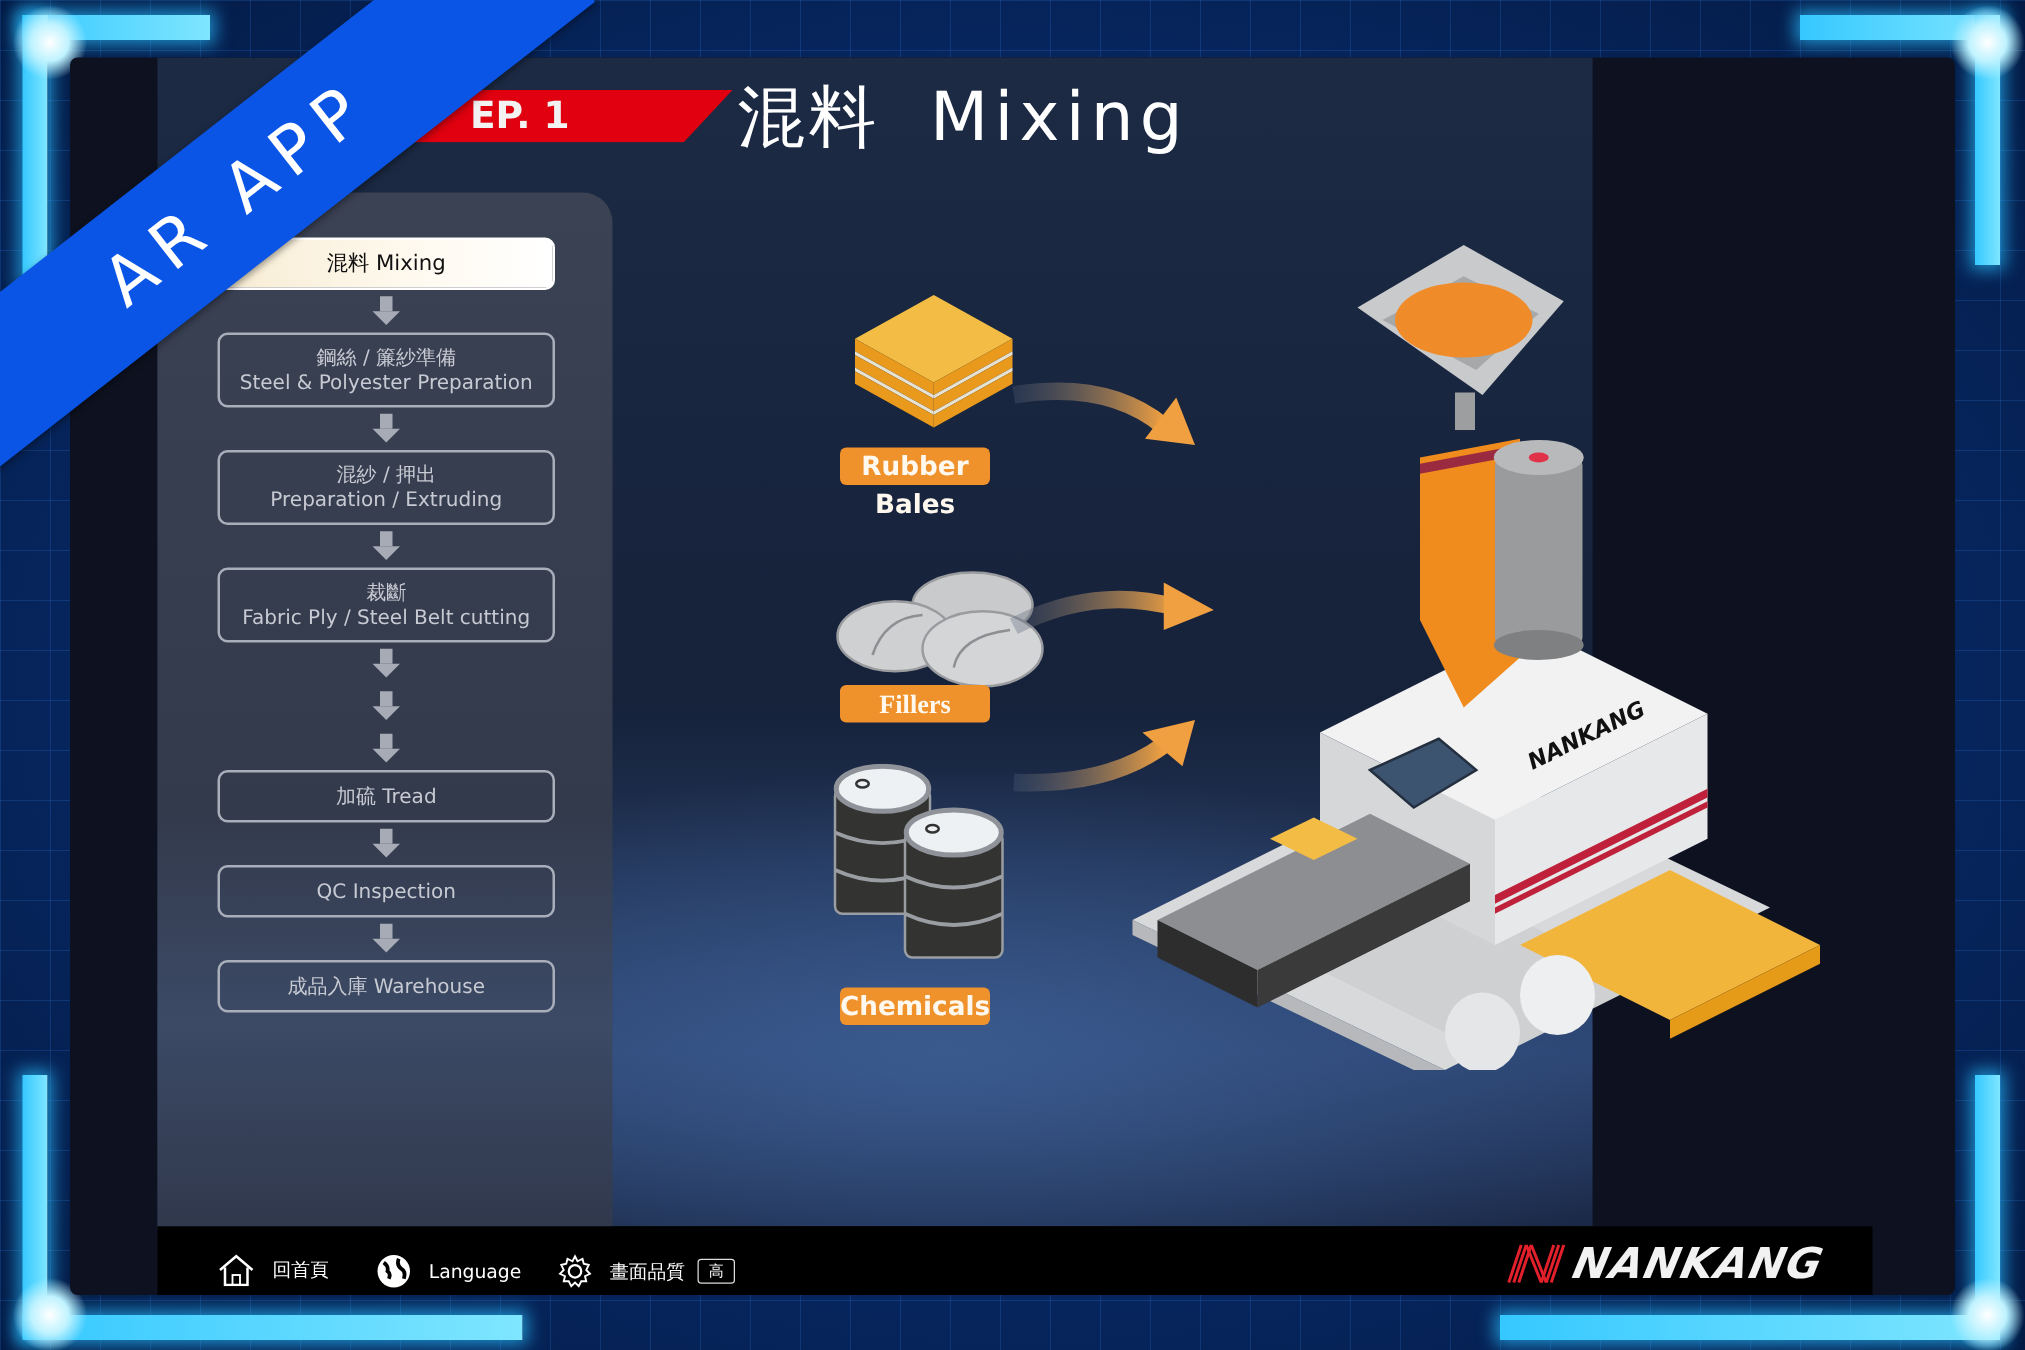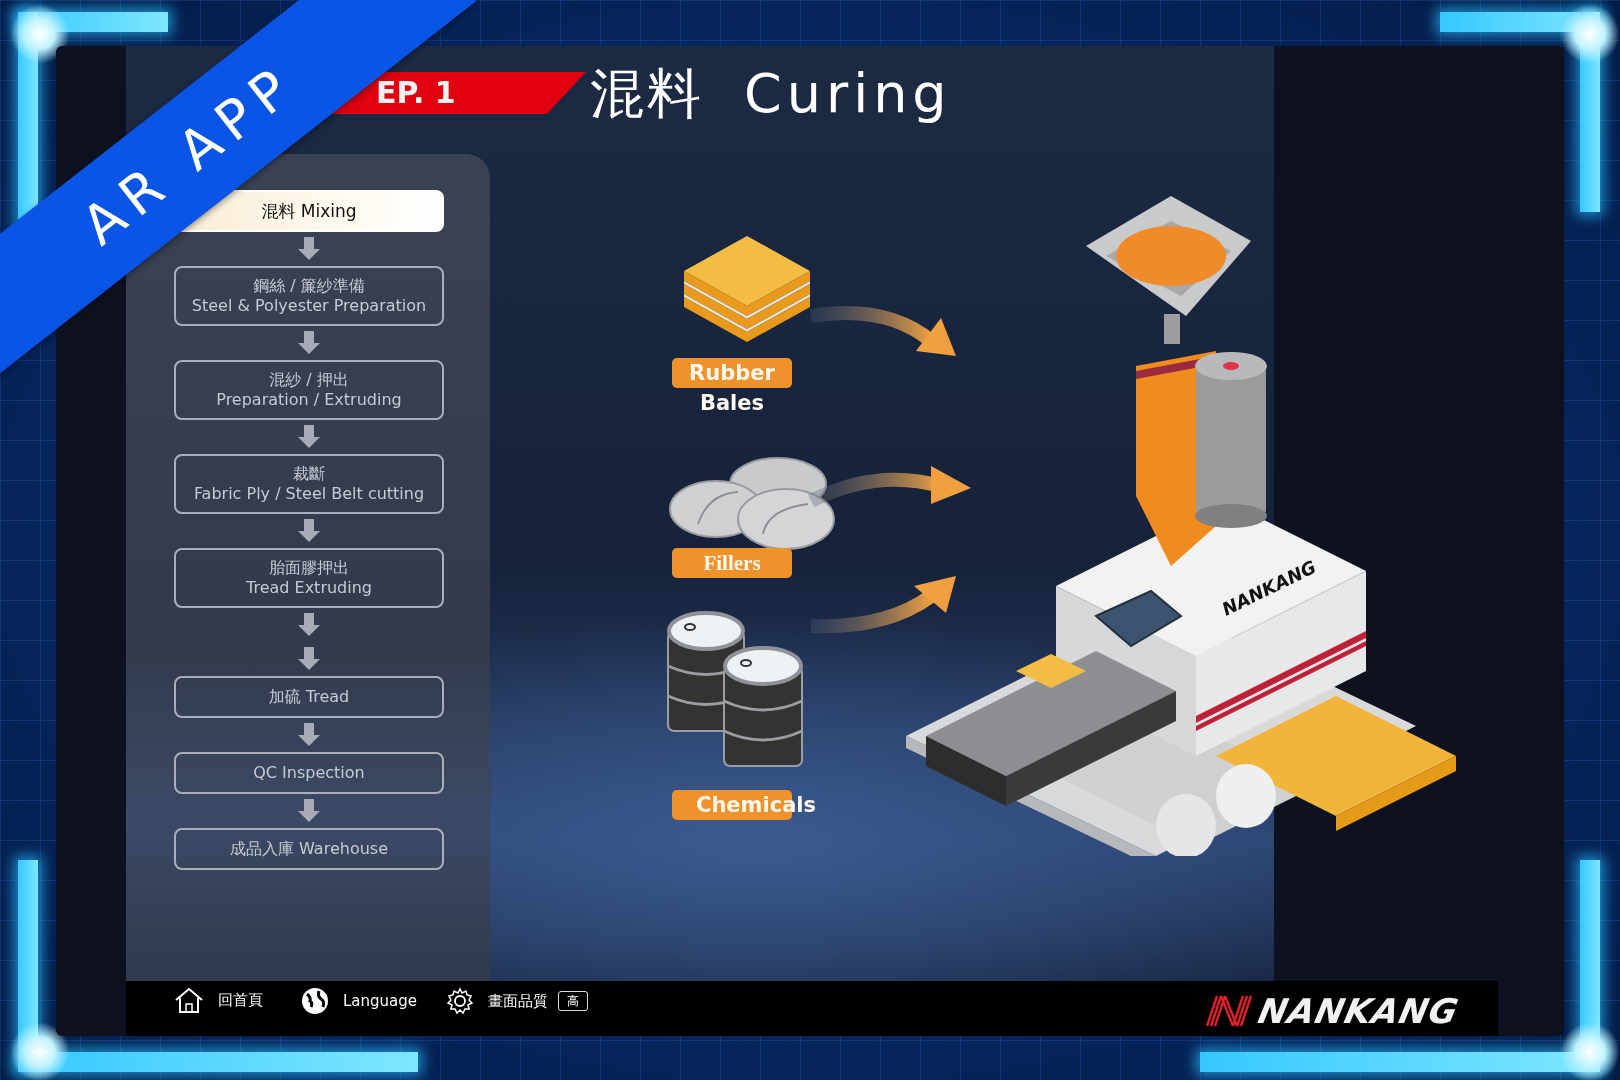--- a/index.html
+++ b/index.html
@@ -73,21 +73,21 @@
   }
   .curve-arrow { position: absolute; }
 
   
   .machine { position: absolute; left: 770px; top: 150px; width: 560px; height: 660px; }
 
   
   .bottom-bar {
     position: absolute; left: 70px; top: 935px; width: 1372px; height: 55px; background: #000;
   }
-  .nav-item { position: absolute; top: 6px; display: flex; align-items: center; color: #fff; font-size: 15px; cursor: pointer; text-align: center; }
+  .nav-item { position: absolute; top: 22px; display: flex; align-items: center; color: #fff; font-size: 15px; cursor: pointer; text-align: center; }
   .nav-item svg { margin-right: 14px; }
   .quality-box { margin-left: 10px; border: 1.5px solid #ddd; border-radius: 3px; padding: 0 8px; font-size: 12px; line-height: 18px; }
   .brand-logo { position: absolute; right: 40px; top: 10px; display: flex; align-items: center; }
   .brand-text { color: #f2f2f2; font-size: 34px; font-weight: bold; font-style: italic; letter-spacing: 1px; font-family: "DejaVu Sans", sans-serif; transform: skewX(-12deg); }
 
   
   .ribbon {
     position: absolute; left: -130px; top: 100px; width: 640px; height: 110px;
     background: #0a55e6; transform: rotate(-38deg); transform-origin: center;
     color: #fff; font-size: 54px; text-align: center; line-height: 110px; letter-spacing: 10px;
@@ -109,21 +109,21 @@
 <div class="glow-corner" style="left:10px;top:4px;"></div>
 <div class="glow-corner" style="left:1560px;top:4px;"></div>
 <div class="glow-corner" style="left:10px;top:1022px;"></div>
 <div class="glow-corner" style="left:1560px;top:1022px;"></div>
 
 <div class="screen">
   <div class="content">
 
     <div class="step-badge">EP. 1</div>
     <div class="page-title">
-      <span>混料</span><span class="en">Curing</span>
+      <span>混料</span><span class="en">Mixing</span>
     </div>
 
     <div class="steps-panel">
       <div class="step-list">
         <div class="step-item h1 active">
             <span>混料  Mixing</span>
           </div>
         <div class="step-arrow">
             <div class="arrow-shape"></div>
           </div>
@@ -140,24 +140,20 @@
           </div>
         <div class="step-arrow">
             <div class="arrow-shape"></div>
           </div>
         <div class="step-item h2">
             <span>裁斷</span>
             <span>Fabric Ply / Steel Belt cutting</span>
           </div>
         <div class="step-arrow">
             <div class="arrow-shape"></div>
-          </div>
-        <div class="step-item h2">
-            <span>胎面膠押出</span>
-            <span>Tread Extruding</span>
           </div>
         <div class="step-arrow">
             <div class="arrow-shape"></div>
           </div>
         <div class="step-arrow">
             <div class="arrow-shape"></div>
           </div>
         <div class="step-item h1">
             <span>加硫  Tread</span>
           </div>
@@ -203,21 +199,21 @@
     <svg style="position:absolute;left:540px;top:565px;" width="150" height="160" viewBox="0 0 150 160">
       <rect x="2" y="20" width="76" height="100" rx="6" fill="#333331" stroke="#9a9ea3" stroke-width="2"></rect>
       <ellipse cx="40" cy="20" rx="37" ry="18" fill="#eef1f4" stroke="#8f9399" stroke-width="4"></ellipse>
       <ellipse cx="24" cy="16" rx="5" ry="3" fill="none" stroke="#333" stroke-width="2"></ellipse>
       <path d="M2 55 Q40 72 78 55 M2 85 Q40 102 78 85" stroke="#9a9ea3" stroke-width="3" fill="none"></path>
       <rect x="58" y="55" width="78" height="100" rx="6" fill="#333331" stroke="#9a9ea3" stroke-width="2"></rect>
       <ellipse cx="97" cy="55" rx="38" ry="18" fill="#eef1f4" stroke="#8f9399" stroke-width="4"></ellipse>
       <ellipse cx="80" cy="52" rx="5" ry="3" fill="none" stroke="#333" stroke-width="2"></ellipse>
       <path d="M58 90 Q97 108 136 90 M58 120 Q97 138 136 120" stroke="#9a9ea3" stroke-width="3" fill="none"></path>
     </svg>
-    <div class="mat-label" style="left:546px;top:744px;padding-left:24px;">Chemicals</div>
+    <div class="mat-label" style="left:546px;top:744px;">Chemicals</div>
 
     <svg class="curve-arrow" style="left:680px;top:250px;" width="160" height="70" viewBox="0 0 160 70">
       <defs>
           <linearGradient id="ga" x1="0" x2="1">
             <stop offset="0" stop-color="#50607a" stop-opacity=".3"></stop>
             <stop offset="1" stop-color="#f0a040"></stop>
           </linearGradient>
         </defs>
       <path d="M5 20 Q80 8 125 45" stroke="url(#ga)" stroke-width="14" fill="none"></path>
       <polygon points="110,55 150,60 135,22" fill="#f0a040"></polygon>

